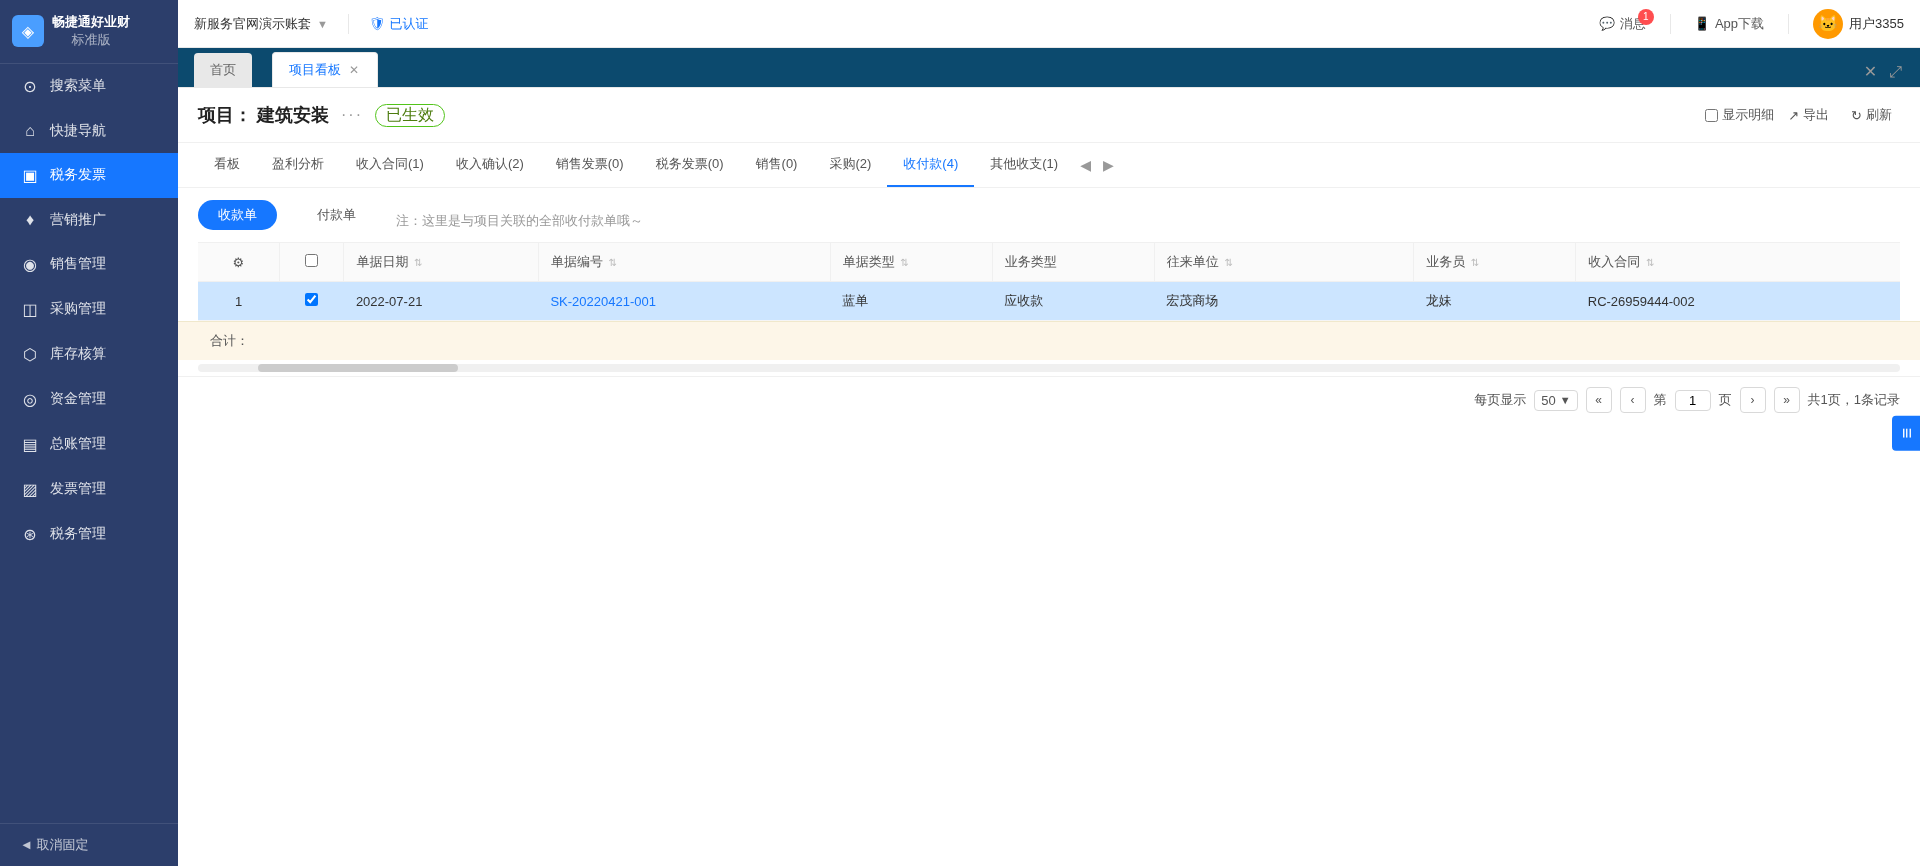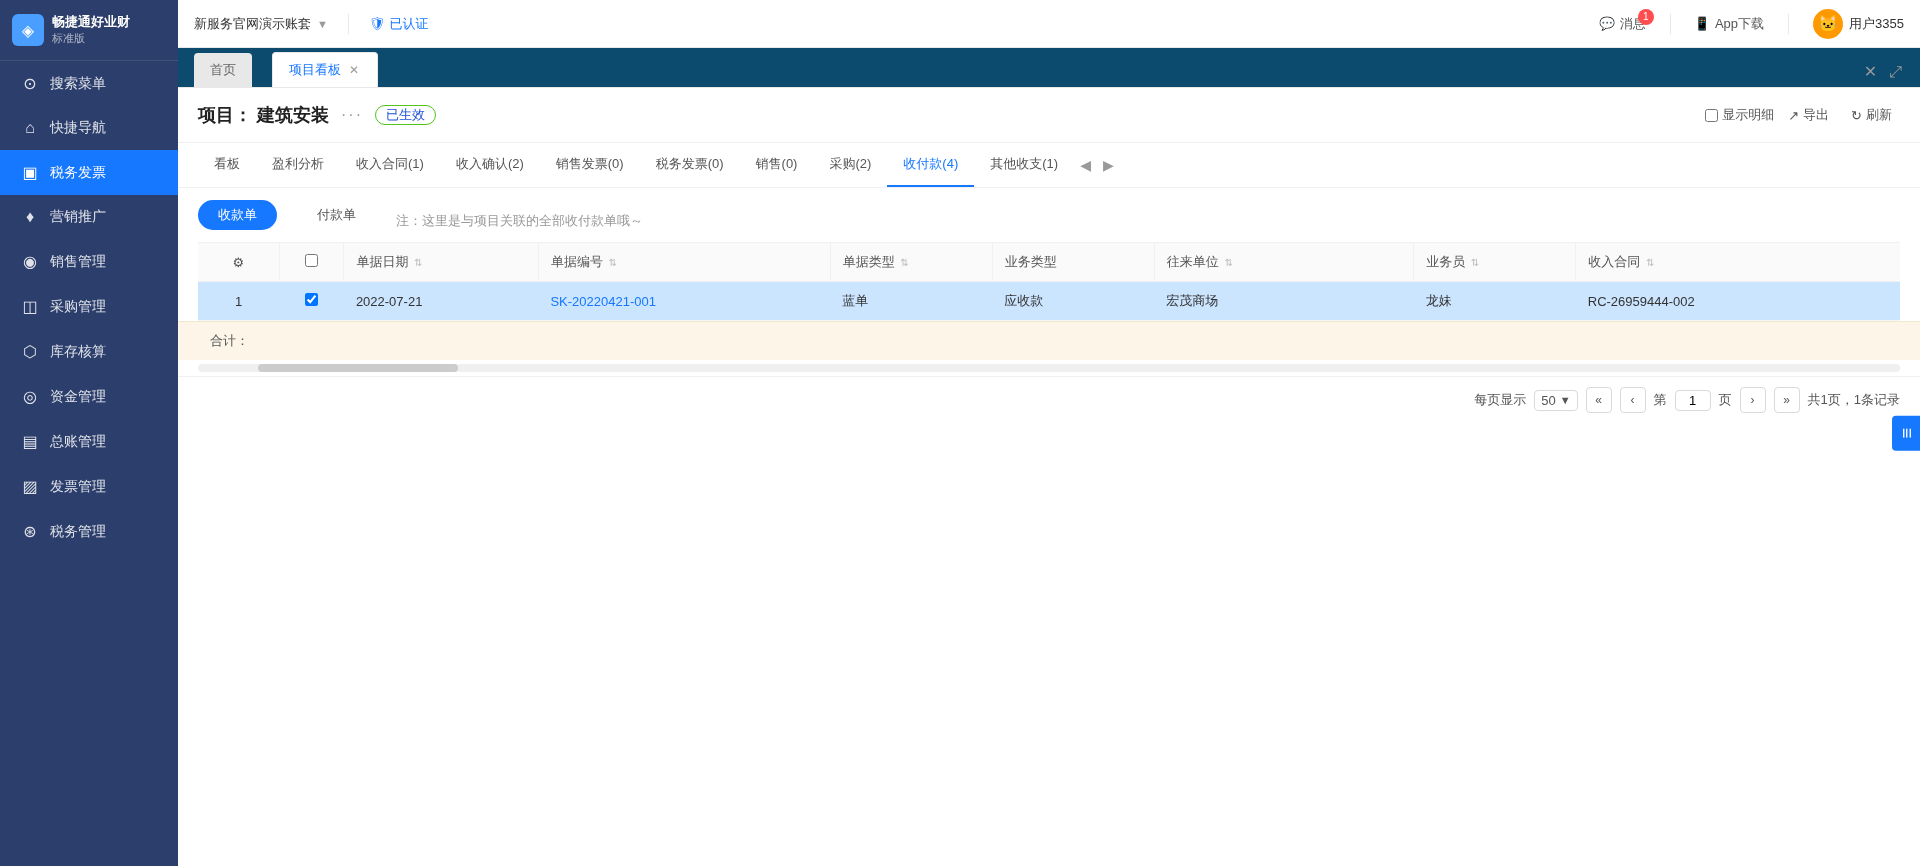--- a/index.html
+++ b/index.html
@@ -35,22 +35,23 @@
       color: white;
       flex-shrink: 0;
     }
     .sidebar-brand {
       font-size: 13px;
       font-weight: bold;
       color: #fff;
       line-height: 1.3;
     }
     .sidebar-edition {
-      font-size: 11px;
+      font-size: 13px;
       color: rgba(255,255,255,0.6);
+      text-align: center;
     }
     .sidebar-scroll {
       flex: 1;
       overflow-y: auto;
       overflow-x: hidden;
     }
     .sidebar-scroll::-webkit-scrollbar { width: 4px; }
     .sidebar-scroll::-webkit-scrollbar-thumb { background: rgba(255,255,255,0.2); border-radius: 2px; }
     .sidebar-item {
       display: flex;
@@ -243,24 +244,24 @@
       gap: 4px;
       color: #555;
       font-size: 13px;
       cursor: pointer;
       padding: 4px 8px;
       border-radius: 4px;
     }
     .more-dots { font-size: 16px; color: #999; cursor: pointer; letter-spacing: 2px; }
     .status-badge {
       border: 1px solid #52c41a;
-      color: #1d4ed8;
+      color: #4d7c0f;
       border-radius: 12px;
       padding: 0 10px;
-      font-size: 13px;
+      font-size: 16px;
     }
     .checkbox-label {
       display: flex;
       align-items: center;
       gap: 4px;
       color: #555;
       font-size: 13px;
       cursor: pointer;
     }
     .checkbox-label input { cursor: pointer; }
@@ -519,20 +520,23 @@
       <span>总账管理</span>
     </div>
     <div class="sidebar-item">
       <span class="sidebar-item-icon">▨</span>
       <span>发票管理</span>
     </div>
     <div class="sidebar-item">
       <span class="sidebar-item-icon">⊛</span>
       <span>税务管理</span>
     </div>
+  </div>
+  <div class="sidebar-bottom">
+    <span>◄ 取消固定</span>
   </div>
 </div>
 
 <div class="main">
 
   <div class="topbar">
     <div class="topbar-workspace">
       <span>新服务官网演示账套</span>
       <span style="color:#999; font-size:11px;">▼</span>
     </div>

